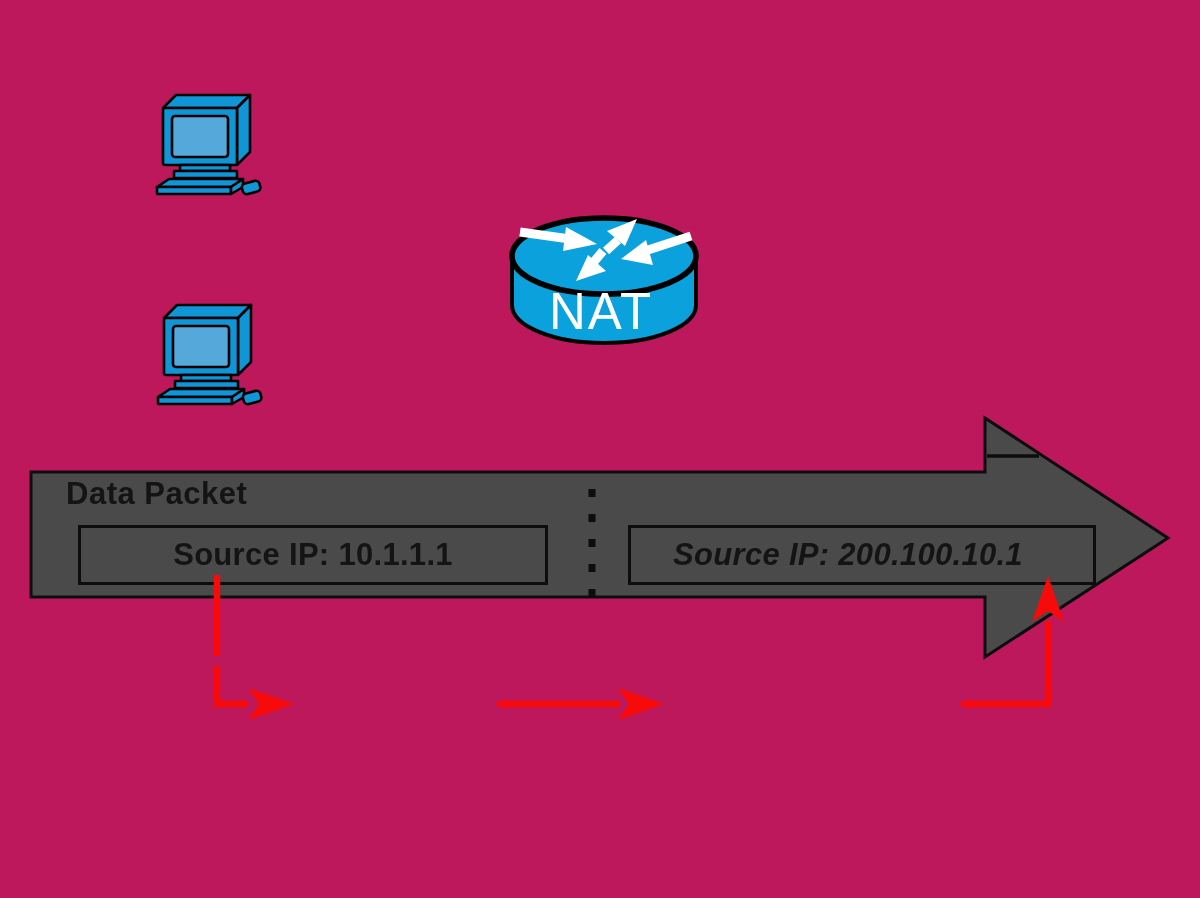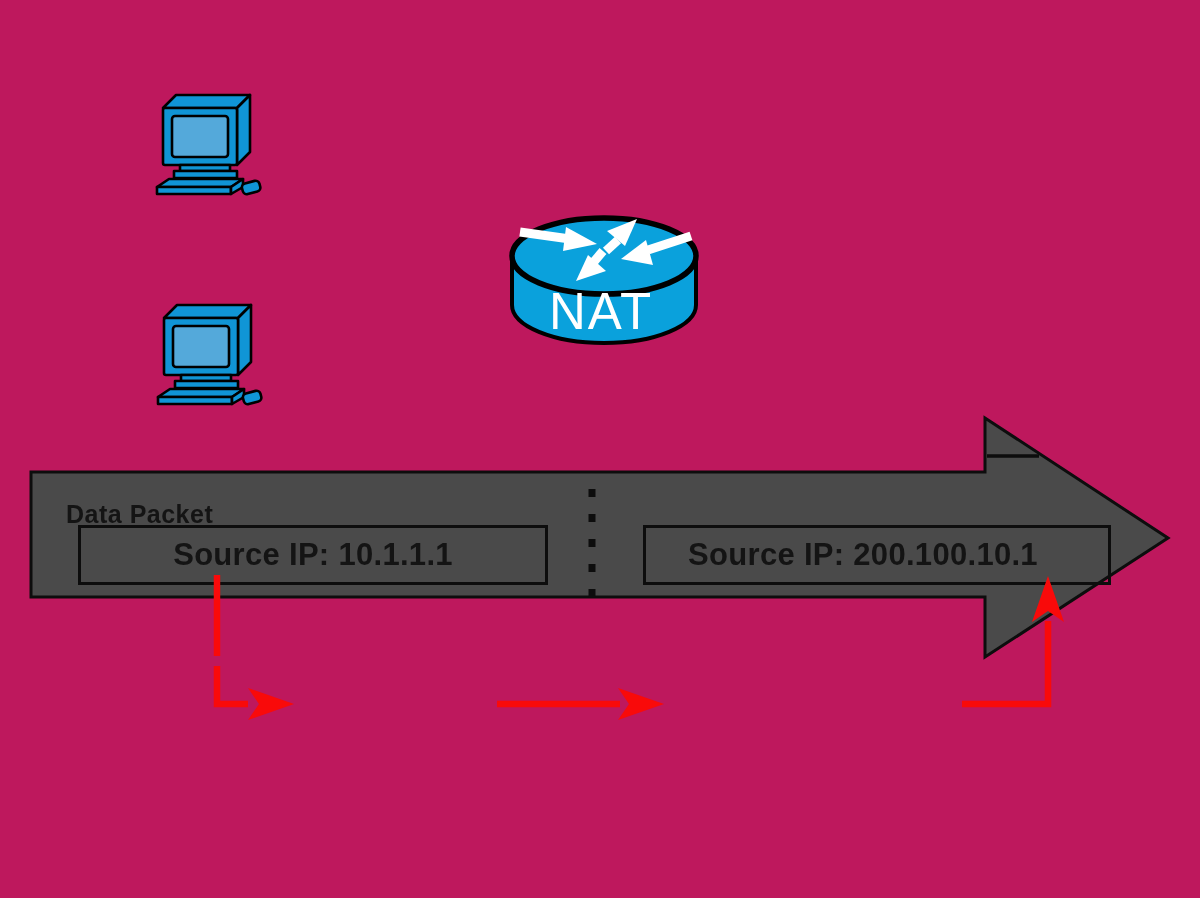--- a/index.html
+++ b/index.html
@@ -21,44 +21,45 @@
     height: 898px;
   }
   .label {
     position: absolute;
     color: #141414;
     font-weight: 700;
     white-space: nowrap;
   }
   #data-packet-label {
     left: 66px;
-    top: 500px;
-    font-size: 25px;
+    top: 476px;
+    font-size: 31px;
     letter-spacing: 0.5px;
   }
   .ip-box {
     position: absolute;
     box-sizing: border-box;
     border: 3.5px solid #0d0d0d;
     display: flex;
     align-items: center;
     justify-content: center;
     font-size: 31px;
     font-weight: 700;
     color: #141414;
     letter-spacing: 0.3px;
   }
   #box-before {
     left: 78px; top: 525px;
     width: 470px; height: 60px;
   }
   #box-after {
-    left: 643px; top: 525px;
+    left: 628px; top: 525px;
     width: 468px; height: 60px;
     padding-right: 28px;
+    font-style: italic;
   }
 </style>
 </head>
 <body>
 
 <div class="canvas">
 
   <svg class="layer" viewBox="0 0 1200 898">
     <defs>
       <symbol id="pc-icon" viewBox="0 0 118 110">

